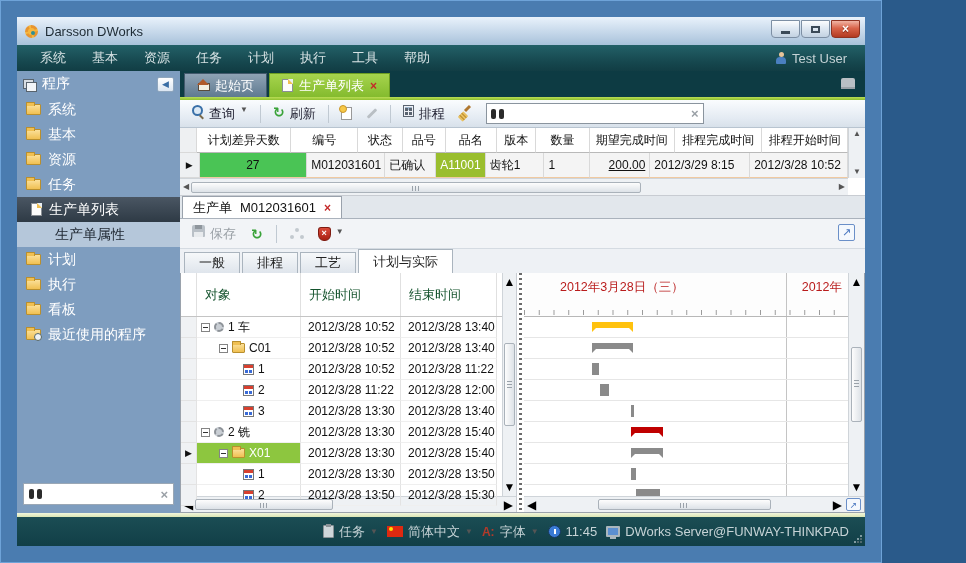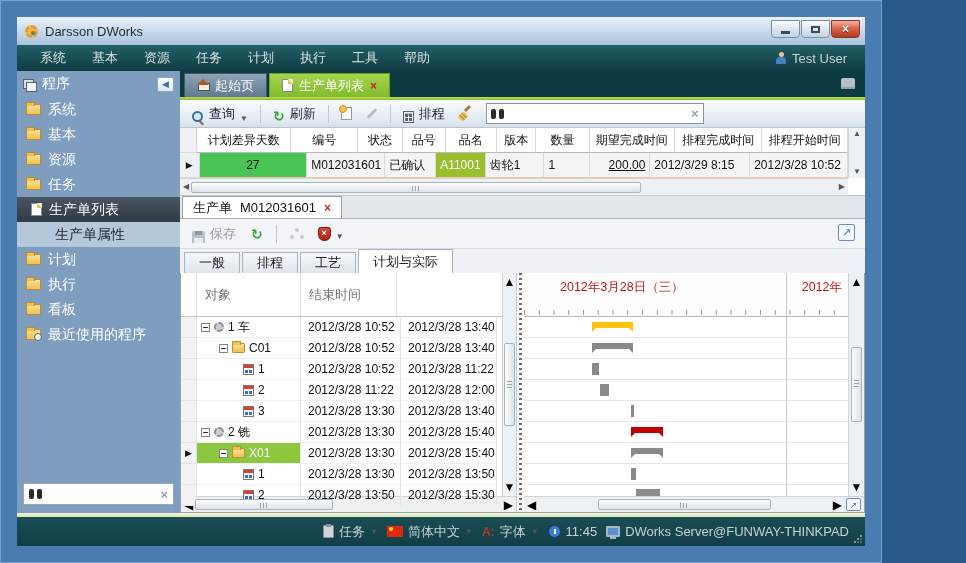--- a/index.html
+++ b/index.html
@@ -74,21 +74,21 @@
   .tab.active { background:linear-gradient(#a6d44d,#84bb2e); border:1px solid #6d9e22; border-bottom:none; }
   .icon-home { width:12px; height:11px; position:relative; }
   .icon-home::before { content:""; position:absolute; left:1px; bottom:0; width:10px; height:6px; background:#f3efe2; border:1px solid #5a4a3a; }
   .icon-home::after { content:""; position:absolute; left:0; top:-1px; border-left:6px solid transparent; border-right:6px solid transparent; border-bottom:6px solid #b05a2a; }
   .tab-close { color:#c42a2a; font-weight:bold; font-size:12px; line-height:1; }
   .pin-icon { position:absolute; right:10px; top:7px; width:14px; height:9px; background:#b9bfc4; border-radius:2px 2px 0 0; box-shadow:0 2px 0 #9aa1a7; }
 
   
   .toolbar { height:28px; flex:none; background:linear-gradient(#fafcfe,#e3eaf2 70%,#d8e1ea); border-bottom:1px solid #b8c4d0;
              display:flex; align-items:center; padding:0 8px; gap:6px; color:#223; font-size:13px; }
-  .tb-btn { display:flex; align-items:flex-end; gap:5px; padding:2px 4px; }
+  .tb-btn { display:flex; align-items:flex-start; gap:5px; padding:2px 4px; }
   .tb-sep { width:1px; height:18px; background:#c0c9d2; margin:0 2px; }
   .caret { font-size:8px; color:#555; }
   .icon-mag { width:12px; height:12px; position:relative; }
   .icon-mag::before { content:""; position:absolute; left:0; top:0; width:7px; height:7px; border:2px solid #3a70a8; border-radius:50%; background:#dce9f5; }
   .icon-mag::after { content:""; position:absolute; right:0; bottom:-1px; width:5px; height:2px; background:#7a6a4a; transform:rotate(45deg); }
   .icon-refresh { color:#3aa33a; font-size:14px; font-weight:bold; line-height:1; }
   .icon-newdoc { width:11px; height:13px; background:#fff; border:1px solid #999; position:relative; }
   .icon-newdoc::after { content:""; position:absolute; left:-3px; top:-3px; width:6px; height:6px; background:#f7c948; border-radius:50%; border:1px solid #c9962a; }
   .icon-pencil { width:12px; height:3px; background:#b9bfc4; transform:rotate(-45deg); border-radius:1px; }
   .icon-calc { width:11px; height:12px; background:#eef0f5; border:1px solid #5a6470; position:relative; }
@@ -135,21 +135,21 @@
   .subtab.active { background:#fff; height:24px; position:relative; z-index:2; }
 
   
   .split { flex:1; min-height:0; display:flex; border:1px solid #9aa2ac; border-top:none; margin:0; background:#fff; position:relative; }
   .tree-pane { width:336px; flex:none; display:flex; flex-direction:column; border-right:1px solid #c8ccd2; }
   .tree-body { flex:1; min-height:0; display:flex; }
   .tree-table { flex:1; min-width:0; position:relative; }
   .tree-vscroll { width:14px; flex:none; background:#eef1f4; border-left:1px solid #cfd4d9; display:flex; flex-direction:column; align-items:center; justify-content:space-between; padding:2px 0; }
   .tree-hscroll { height:16px; flex:none; background:#eef1f4; border-top:1px solid #cfd4d9; display:flex; align-items:center; padding:0 3px; gap:2px; }
   .thead { display:flex; height:44px; border-bottom:1px solid #c4c4c4; }
-  .thcell { display:flex; align-items:center; padding-left:8px; border-right:1px solid #e0e0e0; font-size:13px; color:#737373; }
+  .thcell { display:flex; align-items:center; padding-left:8px; border-right:1px solid #e0e0e0; font-size:13px; color:#14532d; }
   .trow { display:flex; height:21px; }
   .tcell { display:flex; align-items:center; border-right:1px solid #e3e3e3; border-bottom:1px solid #efefef; font-size:12px; color:#111; white-space:nowrap; overflow:hidden; }
   .tcell.gutter { justify-content:center; background:#f0f2f4; border-bottom-color:#e3e3e3; }
   .tcell.obj.sel { background:#8dc63f; color:#fff; }
   .tcell.time { padding-left:7px; }
   .expander { width:9px; height:9px; flex:none; background:#fff; border:1px solid #848484; position:relative; margin-right:4px; }
   .expander::after { content:""; position:absolute; left:1px; top:3px; width:5px; height:1px; background:#333; }
   .icon-gear { width:10px; height:10px; flex:none; border-radius:50%; border:2px dashed #8d9298; background:#c9ced4; margin-right:4px; }
   .icon-task { width:11px; height:11px; flex:none; background:#fff; border:1px solid #777; position:relative; margin-right:4px; }
   .icon-task::before { content:""; position:absolute; left:0; top:0; right:0; height:3px; background:#d8402f; }
@@ -411,20 +411,21 @@
               <div class="subtab active">计划与实际</div>
             </div>
 
         <div class="split">
           <div class="tree-pane">
             <div class="tree-body">
               <div class="tree-table">
                 <div class="thead" id="treeHead">
                       <div class="thcell" style="width: 16px;"></div>
                       <div class="thcell" style="width: 104px;">对象</div>
+                      <div class="thcell" style="width: 100px;">开始时间</div>
                       <div class="thcell" style="width: 96px;">结束时间</div>
                     </div>
                 <div id="treeRows">
                       <div class="trow">
                         <div class="tcell gutter" style="width: 16px;"></div>
                         <div class="tcell obj" style="width: 104px; padding-left: 4px;">
                           <span class="expander"></span>
                           <span class="icon-gear"></span>
                           <span>1 车</span>
                         </div>

